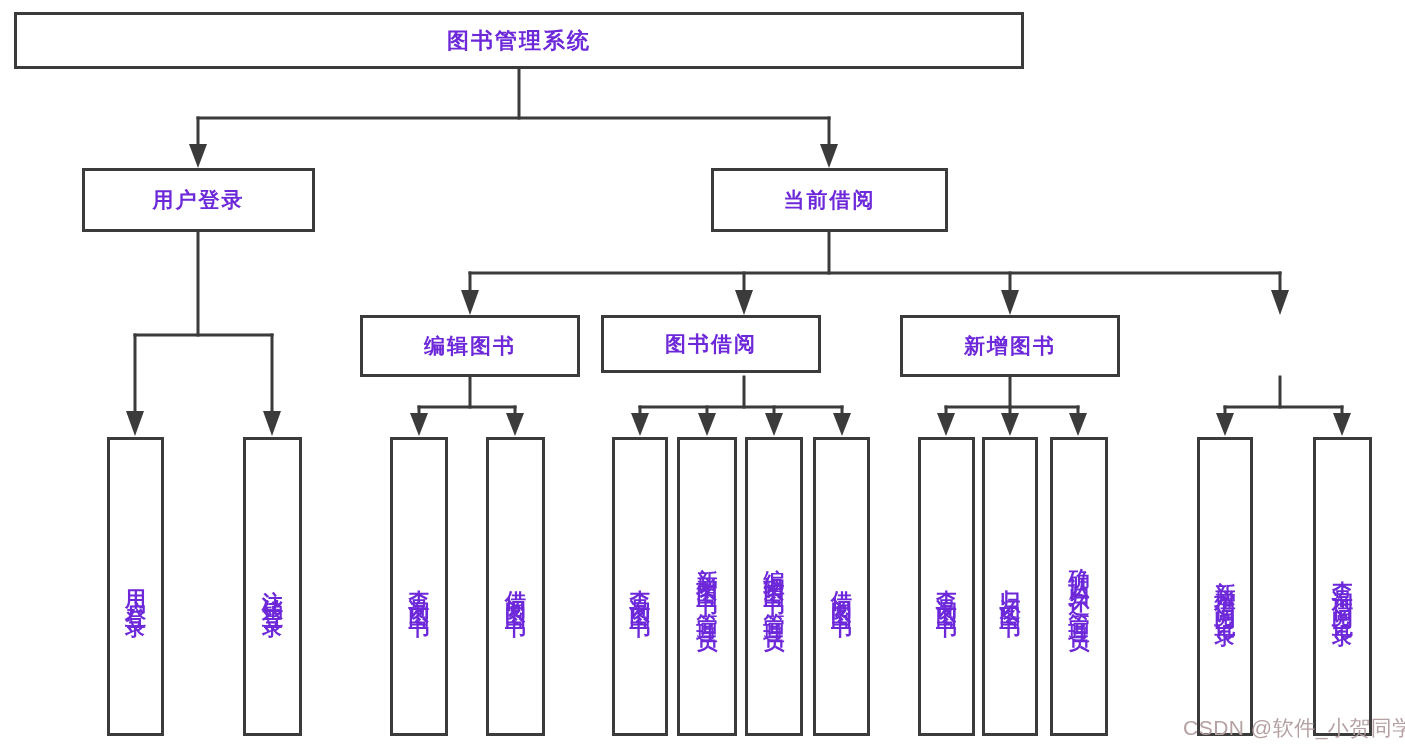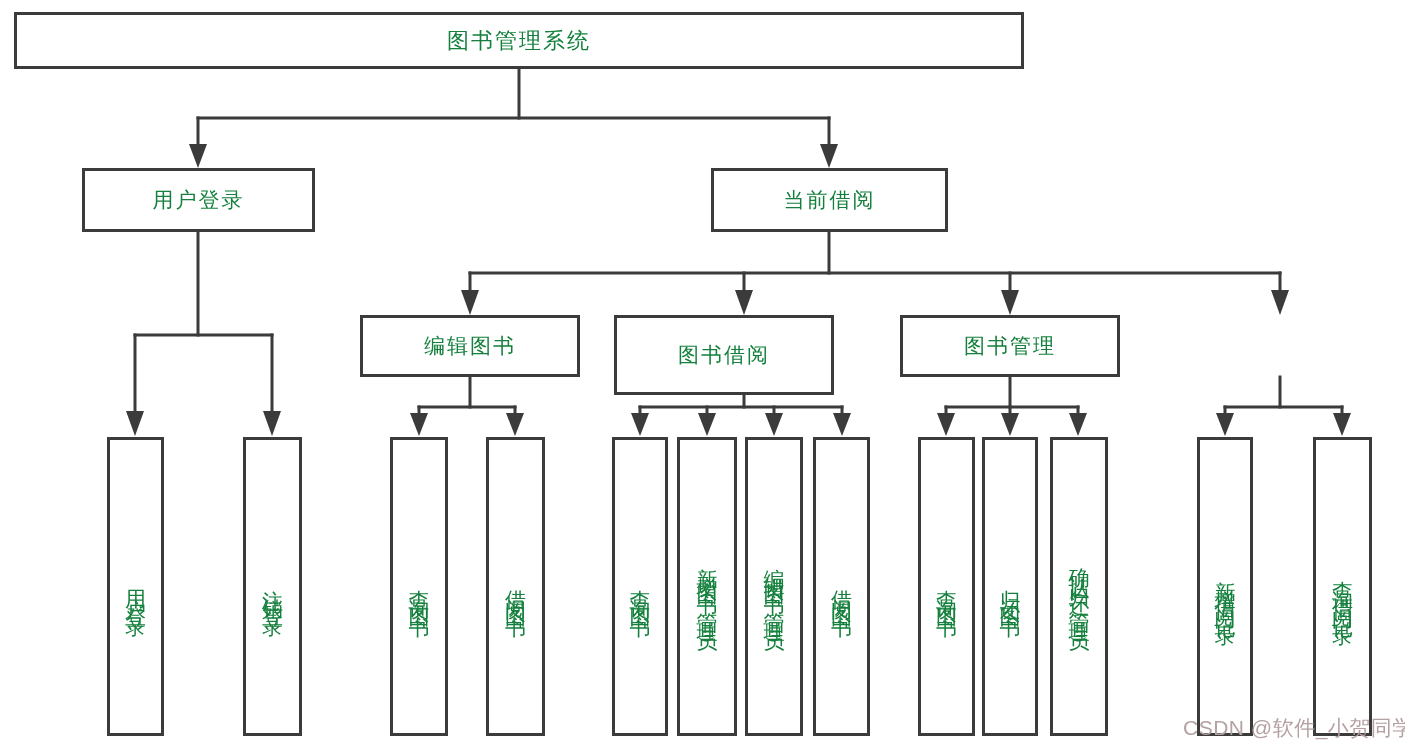--- a/index.html
+++ b/index.html
@@ -23,21 +23,22 @@
     height: 747px;
   }
   .box {
     position: absolute;
     box-sizing: border-box;
     border: 3px solid #3b3b3b;
     background: #ffffff;
     display: flex;
     align-items: center;
     justify-content: center;
-    color: #15803d;
+    color: #6d28d9;
+    font-weight: bold;
   }
   .hlabel {
     font-size: 21px;
     letter-spacing: 2px;
     white-space: nowrap;
   }
   .root-label {
     font-size: 22px;
     letter-spacing: 2px;
   }
@@ -134,25 +135,25 @@
   <div class="box" style="left:82px;top:168px;width:233px;height:64px">
     <span class="hlabel">用户登录</span>
   </div>
   <div class="box" style="left:711px;top:168px;width:237px;height:64px">
     <span class="hlabel">当前借阅</span>
   </div>
 
   <div class="box" style="left:360px;top:315px;width:220px;height:62px">
     <span class="hlabel">编辑图书</span>
   </div>
-  <div class="box" style="left:614px;top:315px;width:220px;height:80px">
+  <div class="box" style="left:601px;top:315px;width:220px;height:58px">
     <span class="hlabel">图书借阅</span>
   </div>
   <div class="box" style="left:900px;top:315px;width:220px;height:62px">
-    <span class="hlabel">图书管理</span>
+    <span class="hlabel">新增图书</span>
   </div>
 
   <div class="box" style="left:107px;top:437px;width:57px;height:299px">
     <span class="vtext">用户登录</span>
   </div>
   <div class="box" style="left:243px;top:437px;width:59px;height:299px">
     <span class="vtext">注销登录</span>
   </div>
 
   <div class="box" style="left:390px;top:437px;width:58px;height:299px">

